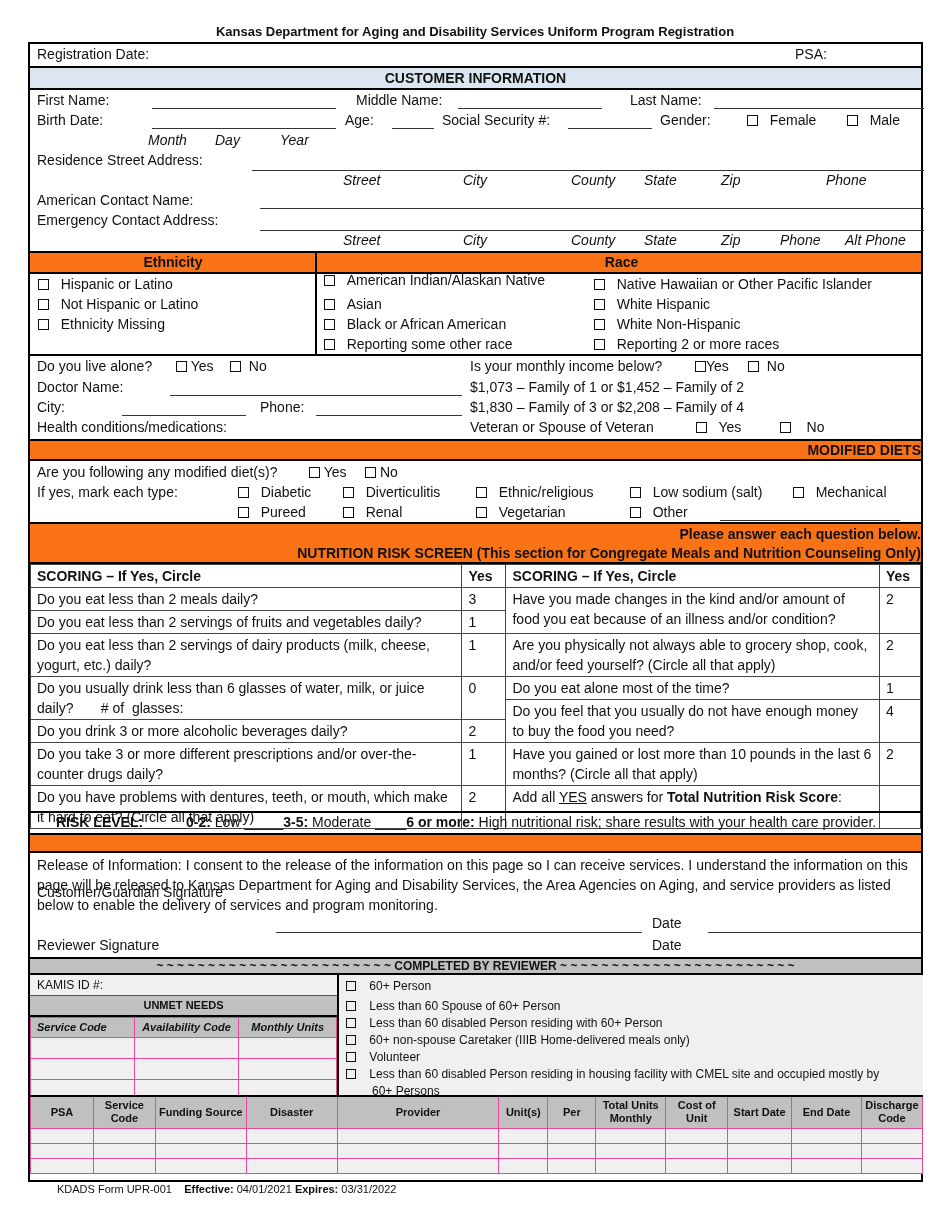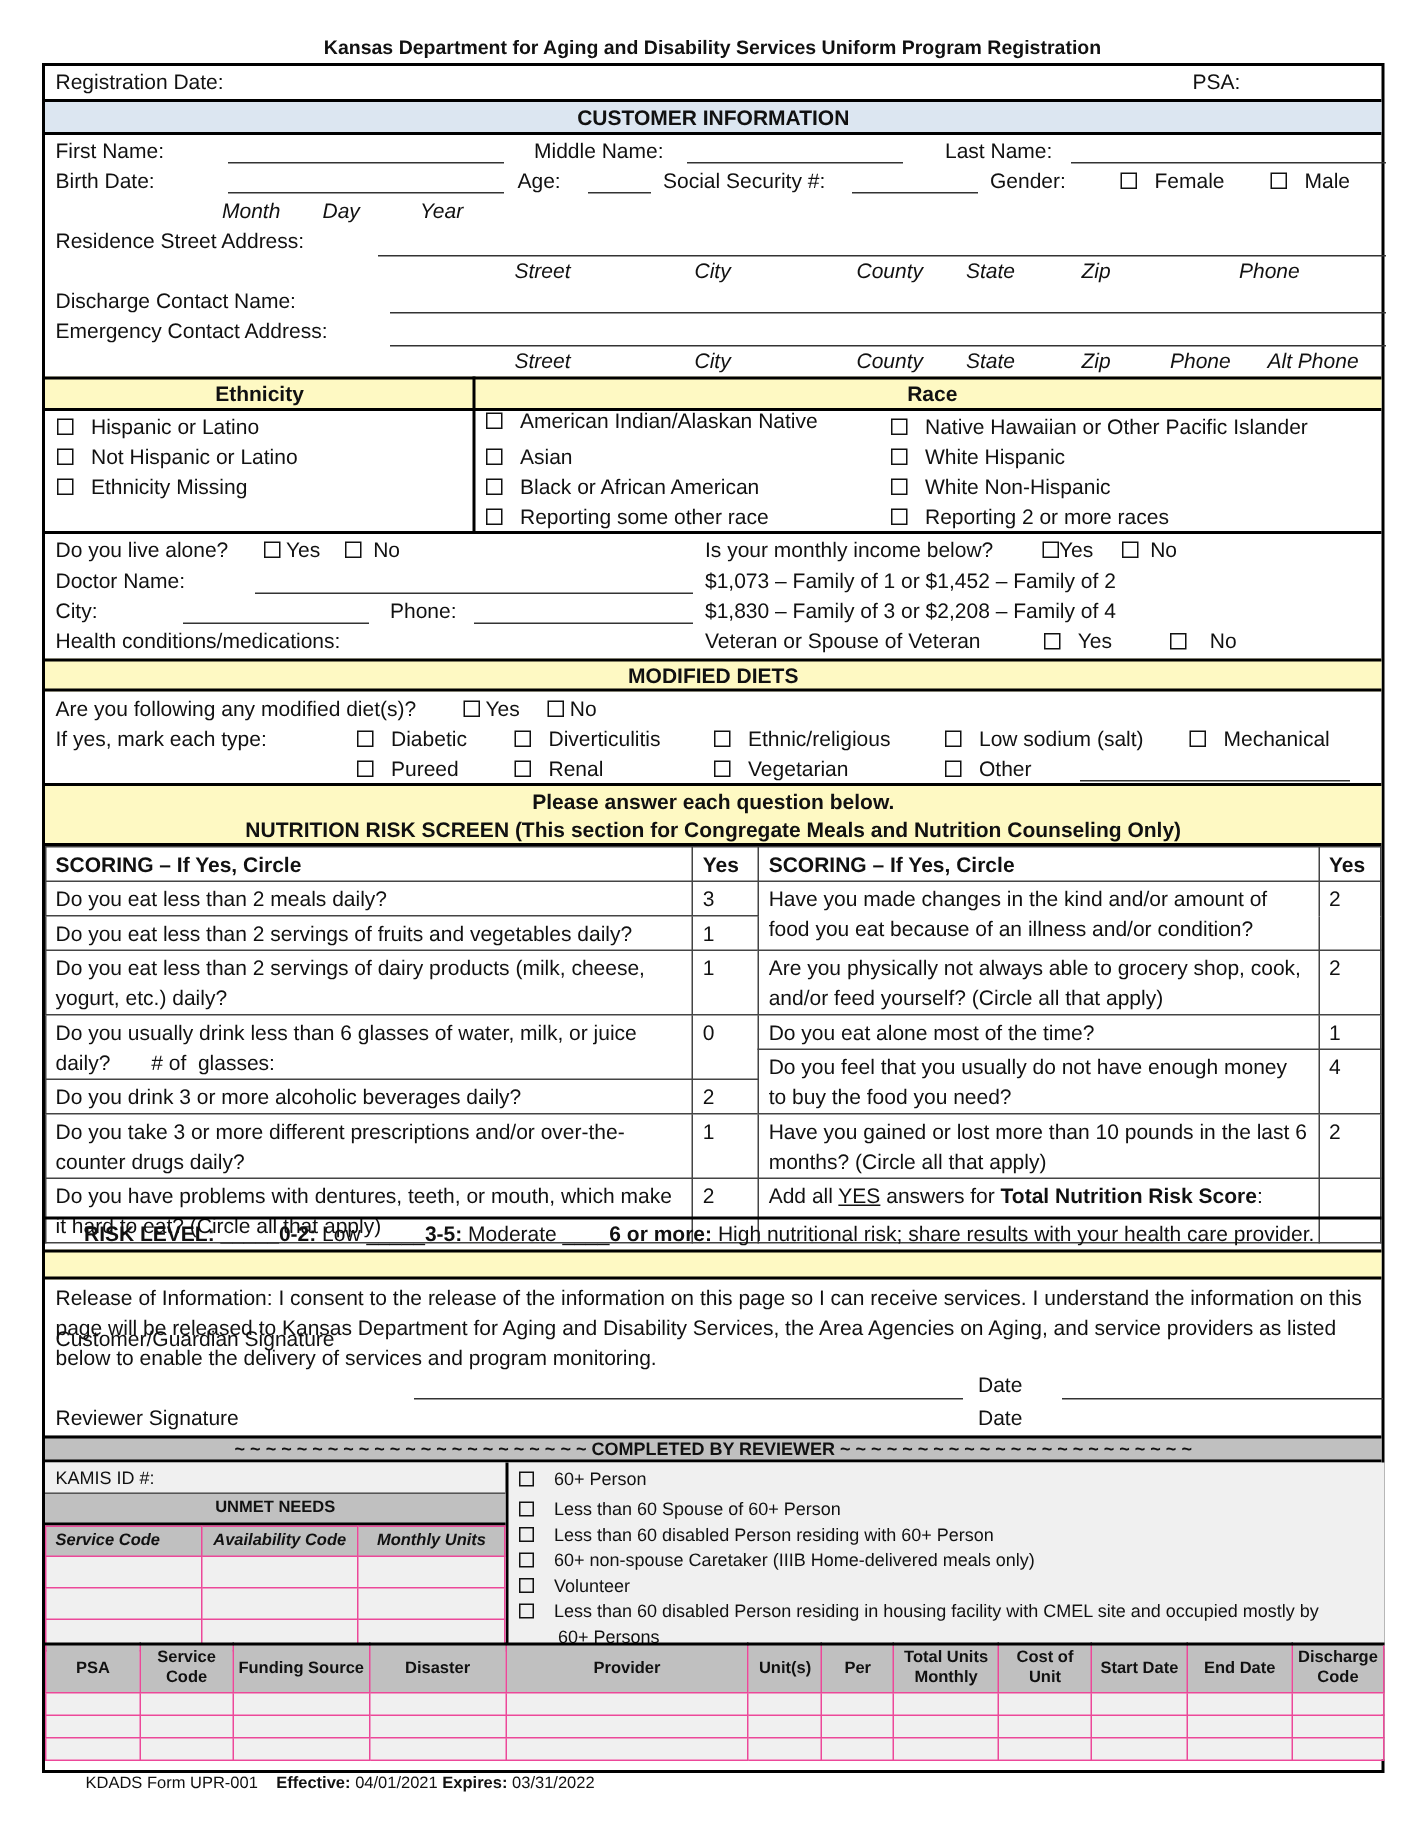--- a/index.html
+++ b/index.html
@@ -2,21 +2,21 @@
 <html><head>
 <meta charset="utf-8">
 <style>
   * { box-sizing: border-box; margin: 0; padding: 0; }
   body { width: 950px; height: 1230px; background: #fff; font-family: "Liberation Sans", sans-serif; font-size: 14px; color: #111; position: relative; overflow: hidden; }
   .abs { position: absolute; white-space: nowrap; }
   .title { position: absolute; left: 0; width: 950px; top: 24px; text-align: center; font-weight: bold; font-size: 13px; }
   .frame { position: absolute; left: 28px; top: 42px; width: 895px; height: 1140px; border: 2px solid #000; }
   .band { position: absolute; left: 0; width: 100%; text-align: center; font-weight: bold; font-size: 14px; border-top: 2px solid #000; border-bottom: 2px solid #000; }
   .band.pale { background: #dce6f1; }
-  .band.blue { background: #fef9c3; }
+  .band.blue { background: #f97316; text-align: right; }
   .vline { position: absolute; width: 0; border-left: 2px solid #000; }
   .it { font-style: italic; }
   .cb { display: inline-block; width: 11px; height: 11px; border: 1.5px solid #111; vertical-align: -1px; }
   .line-fill { position: absolute; border-bottom: 1px solid #333; height: 0; }
   table.nr { position: absolute; border-collapse: collapse; font-size: 14px; }
   table.nr td { border: 1px solid #444; padding: 1px 6px; vertical-align: top; line-height: 20px; }
   .gray { background: #c0c0c0; }
   .lgray { background: #f0f0f0; }
   table.grid { position: absolute; border-collapse: collapse; font-size: 11px; }
   table.grid td, table.grid th { border: 1px solid #ec4899; text-align: center; padding: 0 2px; }
@@ -60,21 +60,21 @@
 
   <span class="abs" style="left:7px;top:108px;">Residence Street Address:</span>
   <div class="line-fill" style="left:222px;top:126px;width:672px;"></div>
   <span class="abs it" style="left:313px;top:128px;">Street</span>
   <span class="abs it" style="left:433px;top:128px;">City</span>
   <span class="abs it" style="left:541px;top:128px;">County</span>
   <span class="abs it" style="left:614px;top:128px;">State</span>
   <span class="abs it" style="left:691px;top:128px;">Zip</span>
   <span class="abs it" style="left:796px;top:128px;">Phone</span>
 
-  <span class="abs" style="left:7px;top:148px;">Discharge Contact Name:</span>
+  <span class="abs" style="left:7px;top:148px;">American Contact Name:</span>
   <div class="line-fill" style="left:230px;top:164px;width:664px;"></div>
   <span class="abs" style="left:7px;top:168px;">Emergency Contact Address:</span>
   <div class="line-fill" style="left:230px;top:186px;width:664px;"></div>
   <span class="abs it" style="left:313px;top:188px;">Street</span>
   <span class="abs it" style="left:433px;top:188px;">City</span>
   <span class="abs it" style="left:541px;top:188px;">County</span>
   <span class="abs it" style="left:614px;top:188px;">State</span>
   <span class="abs it" style="left:691px;top:188px;">Zip</span>
   <span class="abs it" style="left:750px;top:188px;">Phone</span>
   <span class="abs it" style="left:815px;top:188px;">Alt Phone</span>

